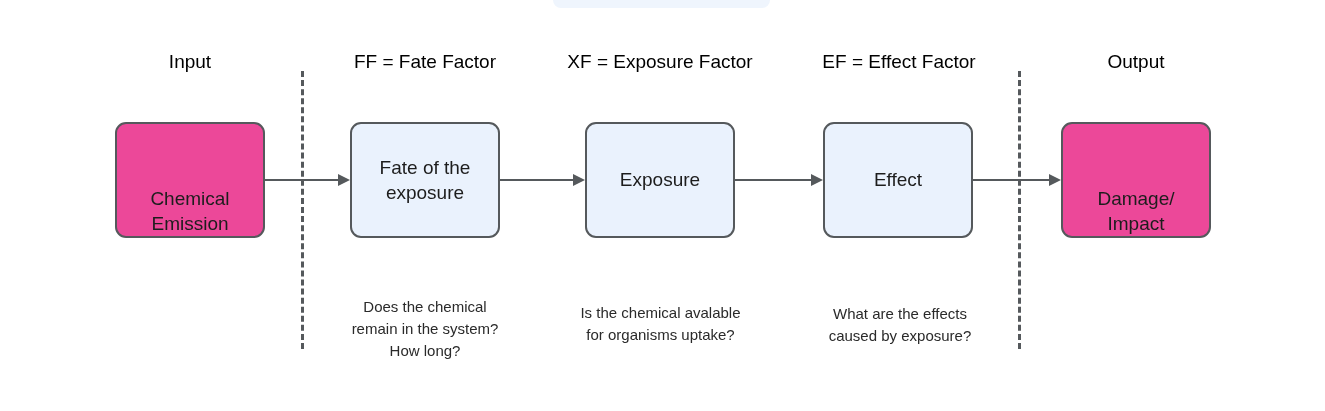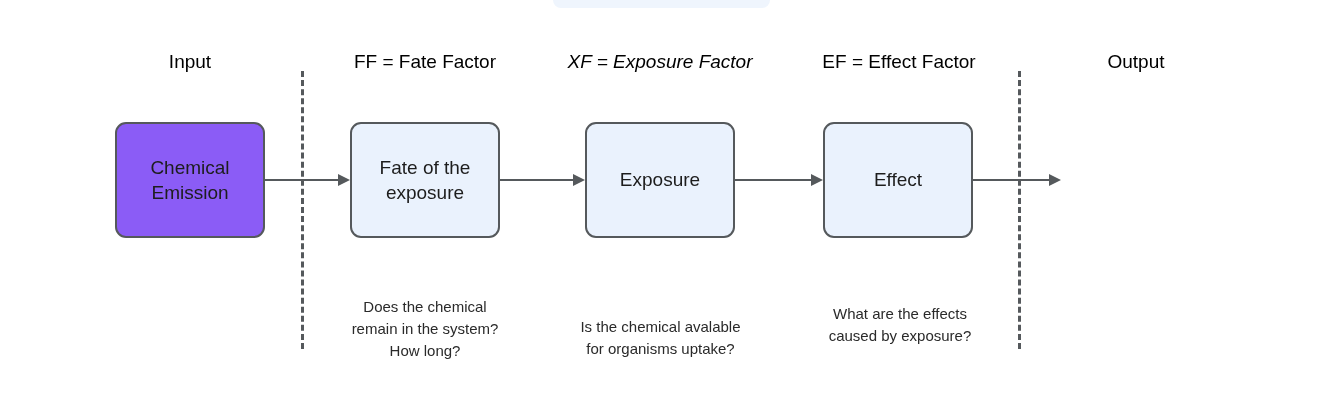--- a/index.html
+++ b/index.html
@@ -49,21 +49,21 @@
     border: 2.4px solid #55595c;
     border-radius: 11px;
     display: flex;
     align-items: center;
     justify-content: center;
     text-align: center;
     font-size: 19px;
     line-height: 1.32;
     color: #1d1d1d;
   }
-  .node.endpoint { background: #8b5cf6; }
+  .node.endpoint { background: #ec4899; align-items: flex-end; }
   .node.stage    { background: #eaf2fd; }
   .node .node-text { display: block; padding: 0 6px; }
 
   
   .arrow {
     position: absolute;
     top: 179px;
     height: 2px;
   }
   .arrow .shaft {
@@ -108,21 +108,21 @@
 <body>
 
 <div id="canvas">
 
   <div class="top-artifact"></div>
 
   <div class="col-label" style="left:115px; width:150px;">Input</div>
 
   <div class="col-label" style="left:330px; width:190px;">FF = Fate Factor</div>
 
-  <div class="col-label" style="left:555px; width:210px;font-style:italic;">XF = Exposure Factor</div>
+  <div class="col-label" style="left:555px; width:210px;">XF = Exposure Factor</div>
 
   <div class="col-label" style="left:808px; width:182px;">EF = Effect Factor</div>
 
   <div class="col-label" style="left:1061px; width:150px;">Output</div>
 
   <div class="divider" style="left:301px;"></div>
   <div class="divider" style="left:1018px;"></div>
 
   <div class="node endpoint" style="left:115px;">
     <span class="node-text">Chemical
@@ -135,20 +135,24 @@
   </div>
 
   <div class="node stage" style="left:585px;">
     <span class="node-text">Exposure</span>
   </div>
 
   <div class="node stage" style="left:823px;text-align:center;">
     <span class="node-text">Effect</span>
   </div>
 
+  <div class="node endpoint" style="left:1061px;">
+    <span class="node-text">Damage/
+Impact</span>
+  </div>
 
   <div class="arrow" style="left:265px; width:85px;">
     <div class="shaft"></div>
     <div class="head"></div>
   </div>
 
   <div class="arrow" style="left:500px; width:85px;">
     <div class="shaft"></div>
     <div class="head"></div>
   </div>
@@ -160,19 +164,19 @@
 
   <div class="arrow" style="left:973px; width:88px;">
     <div class="shaft"></div>
     <div class="head"></div>
   </div>
 
   <div class="caption" style="left:320px; top:296px; width:210px;">Does the chemical
 remain in the system?
 How long?</div>
 
-  <div class="caption" style="left:548px; top:316px; width:225px;">Is the chemical avalable
+  <div class="caption" style="left:548px; top:302px; width:225px;">Is the chemical avalable
 for organisms uptake?</div>
 
   <div class="caption" style="left:800px; top:303px; width:200px;">What are the effects
 caused by exposure?</div>
 
 </div>
 
 </body></html>

